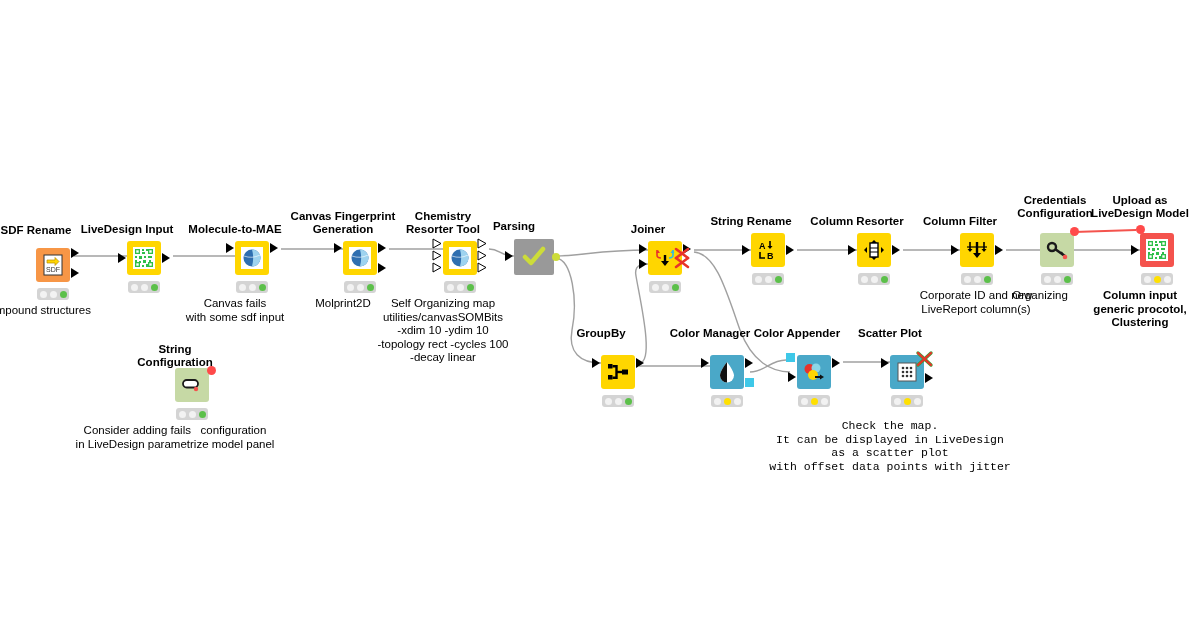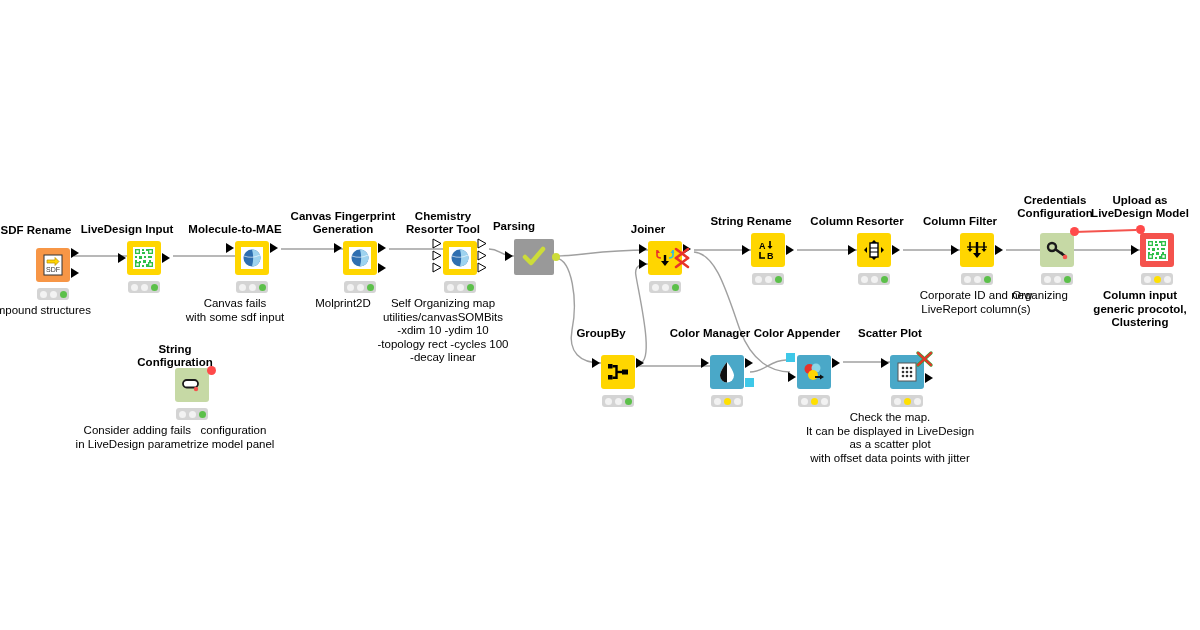--- a/index.html
+++ b/index.html
@@ -512,19 +512,19 @@
       <g stroke="#e8332a" stroke-width="2.2" stroke-linecap="round">
         <path d="M4 4 L17 16"></path>
           <path d="M17 4 L4 16"></path>
       </g>
     </svg>
     <div class="node-status" style="left:1px;top:40px;">
       <span class="led"></span>
       <span class="led yellow"></span>
       <span class="led"></span>
     </div>
-    <div class="node-sub" style="top:56px;">Check the map.
+    <div class="node-sub" style="top:64px;font-family:Liberation Mono, monospace;">Check the map.
 It can be displayed in LiveDesign
 as a scatter plot
 with offset data points with jitter</div>
   </div>
 
 </div>
 
 </body></html>

